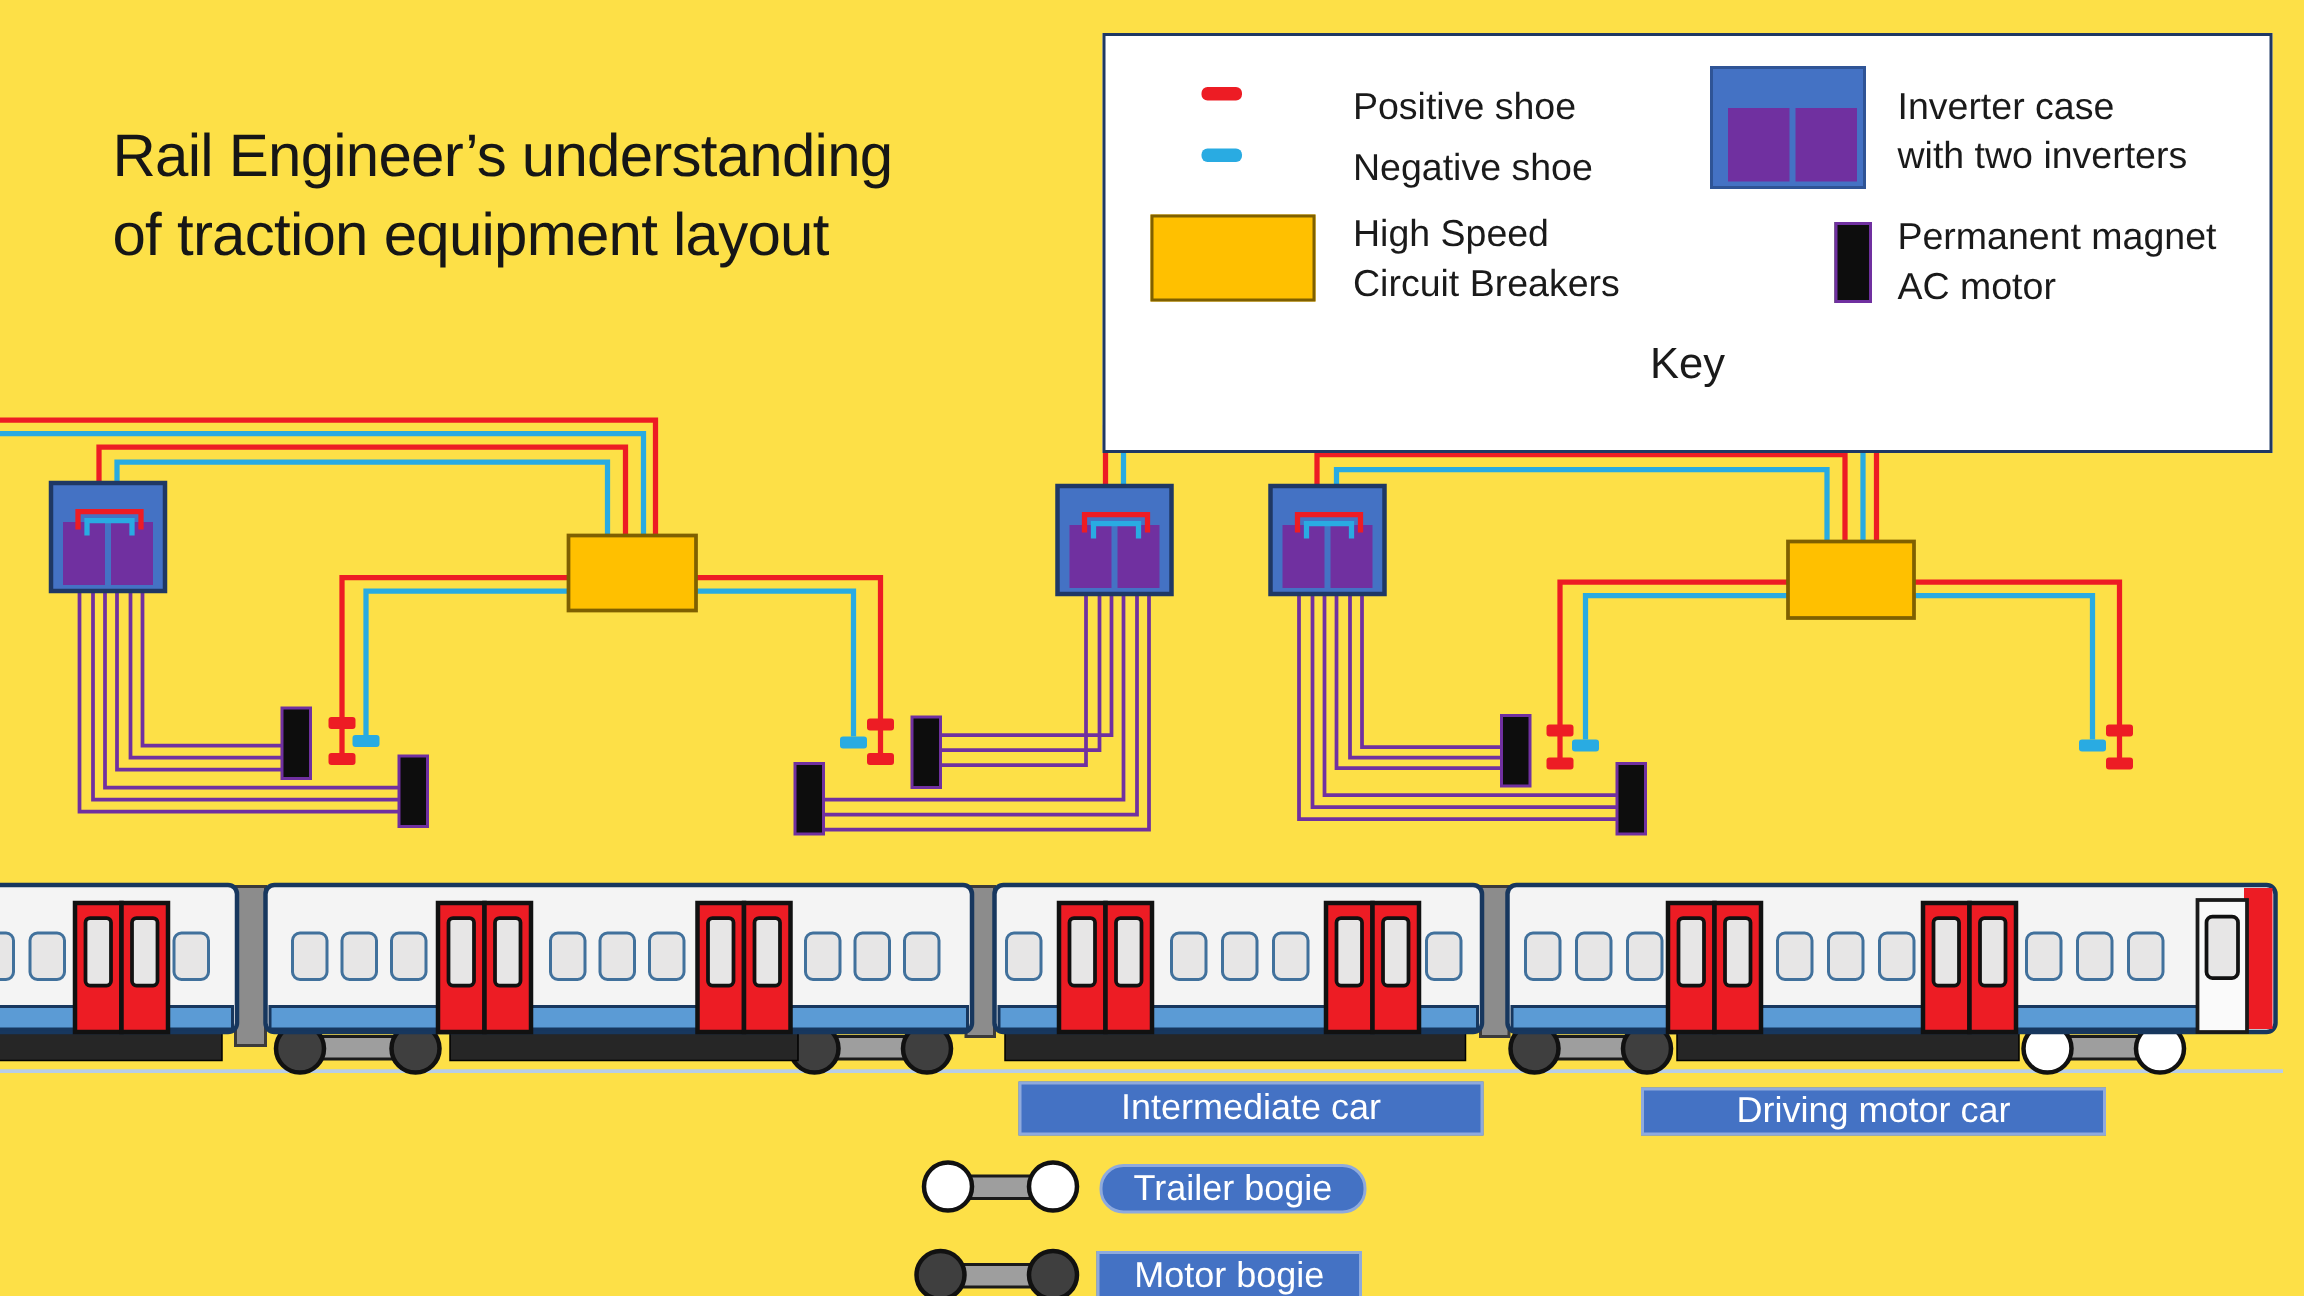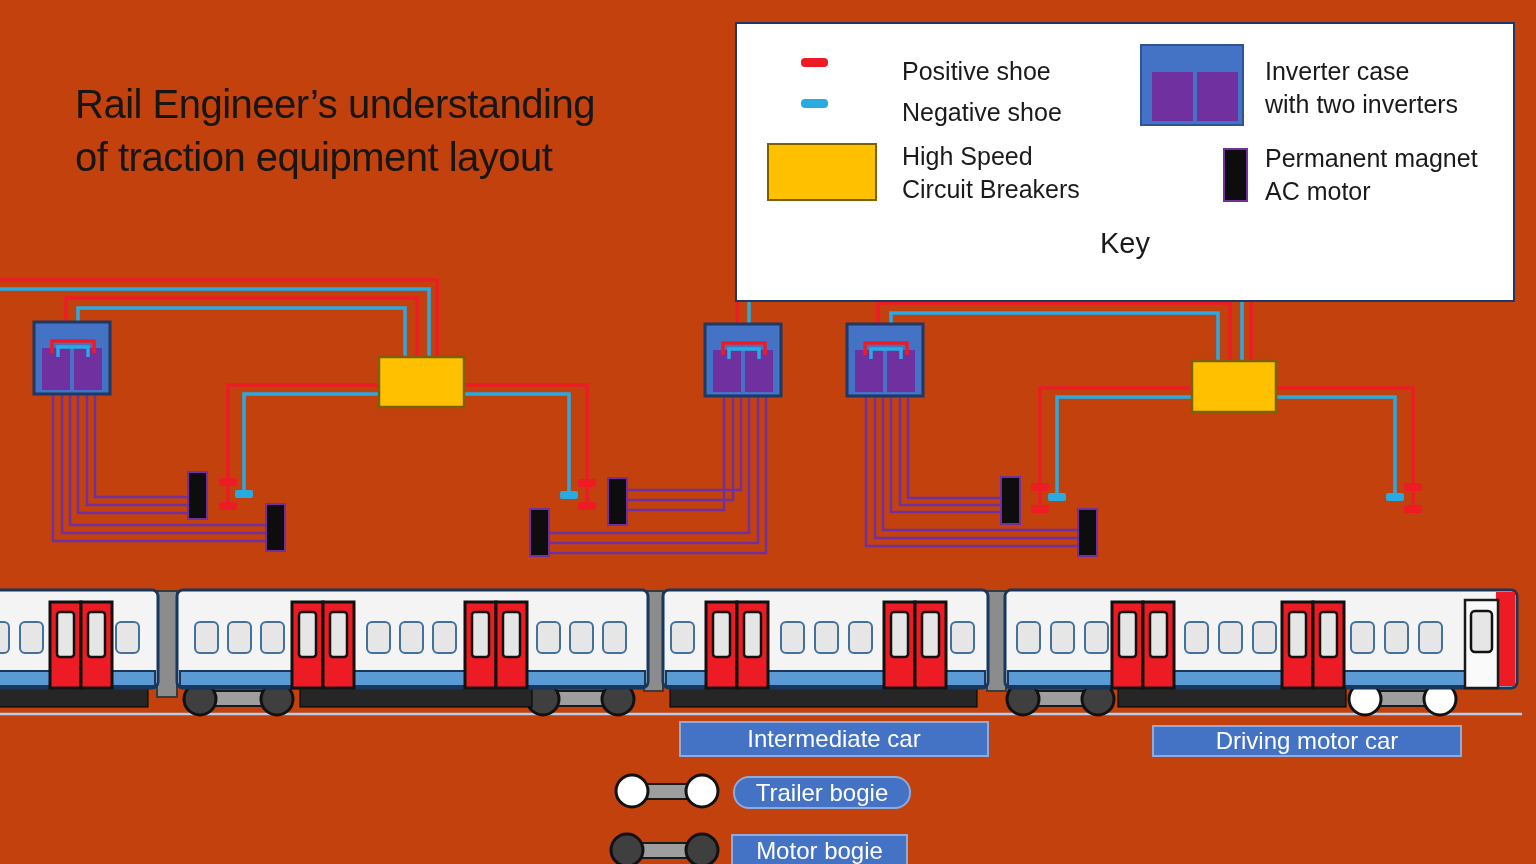--- a/index.html
+++ b/index.html
@@ -1,16 +1,16 @@
 <!DOCTYPE html>
 <html style="--c-positive: #ED1C24; --c-negative: #29ABE2; --c-phase: #7030A0; --c-inverter: #7030A0; --c-inverter_case: #4472C4; --c-case_border: #1F3864; --c-hscb: #FFC000; --c-hscb_border: #7F6000; --c-motor: #0D0D0D; --c-label_bg: #4472C4; --c-label_border: #8FAADC; --c-label_text: #FFFFFF; --c-key_border: #1F3864; --c-body: #F4F4F4; --c-body_border: #17375E; --c-stripe: #5B9BD5; --c-door: #ED1C24; --c-window_fill: #E7E6E6; --c-window_border: #41719C; --c-skirt: #262626; --c-gangway: #8C8C8C; --c-wheel_motor: #3F3F3F; --c-wheel_trailer: #FFFFFF; --c-axle: #9E9E9E; --c-rail: #B7CDE8; --c-text: #1A1A1A;"><head>
 <meta charset="utf-8">
 <style>
   html,body{margin:0;padding:0;background:#fff;}
-  #stage{position:relative;width:1536px;height:864px;background:#c2410c;overflow:hidden;
+  #stage{position:relative;width:1536px;height:864px;background:#fde047;overflow:hidden;
          font-family:"Liberation Sans",sans-serif;color:var(--c-text);}
   #diagram-svg{position:absolute;left:0;top:0;}
 
   
   .w-pos{stroke:var(--c-positive);stroke-width:3.5;fill:none;}
   .w-neg{stroke:var(--c-negative);stroke-width:3.5;fill:none;}
   .w-ph {stroke:var(--c-phase);stroke-width:2.5;fill:none;}
   .shoe-pos{fill:var(--c-positive);}
   .shoe-neg{fill:var(--c-negative);}
   .inv-case{fill:var(--c-inverter_case);stroke:var(--c-case_border);stroke-width:3;}
@@ -303,17 +303,17 @@
     <div id="sw-motor"></div>
     <div class="key-label" style="left:528px;top:118px;">
       <div>Permanent magnet</div>
       <div>AC motor</div>
     </div>
 
     <div id="key-heading">Key</div>
   </div>
 
   <div class="car-label" style="left:663px;top:721px;width:310px;height:36px;margin-left:16px;">Intermediate car</div>
-  <div class="car-label" style="left:1152px;top:725px;width:310px;height:32px;">Driving motor car</div>
+  <div class="car-label" style="left:1094px;top:725px;width:310px;height:32px;">Driving motor car</div>
 
   <div class="car-label" style="left:733px;top:776px;width:178px;height:33px;border-radius:16px;">Trailer bogie</div>
   <div class="car-label" style="left:731px;top:834px;width:177px;height:33px;">Motor bogie</div>
 </div>
 
 </body></html>

